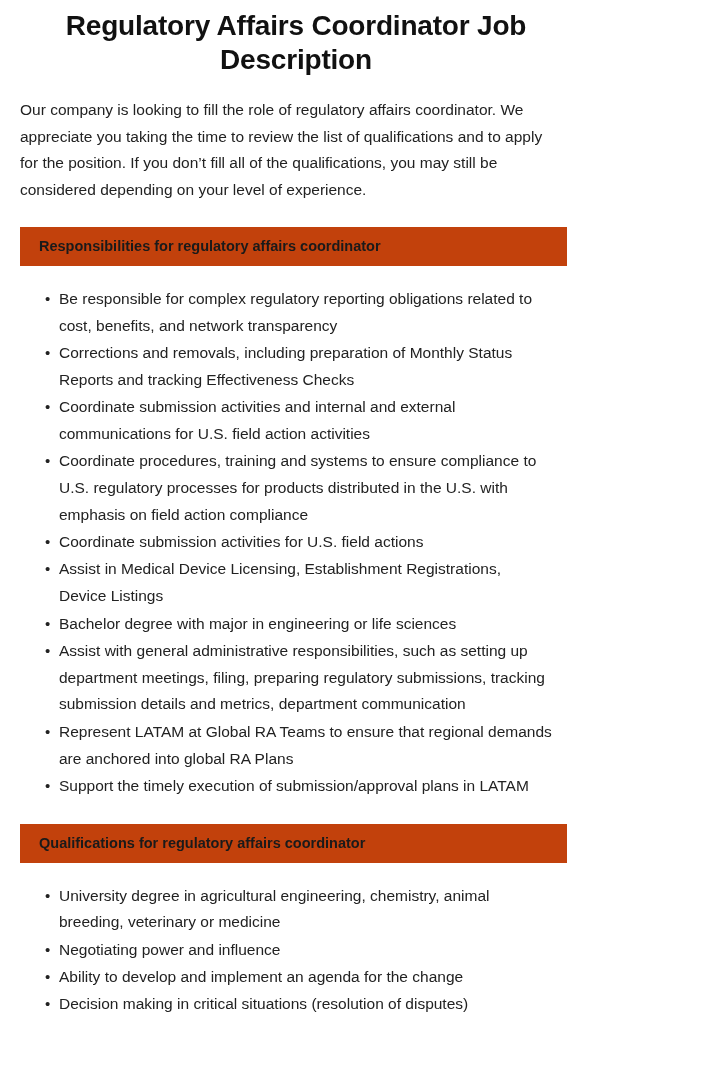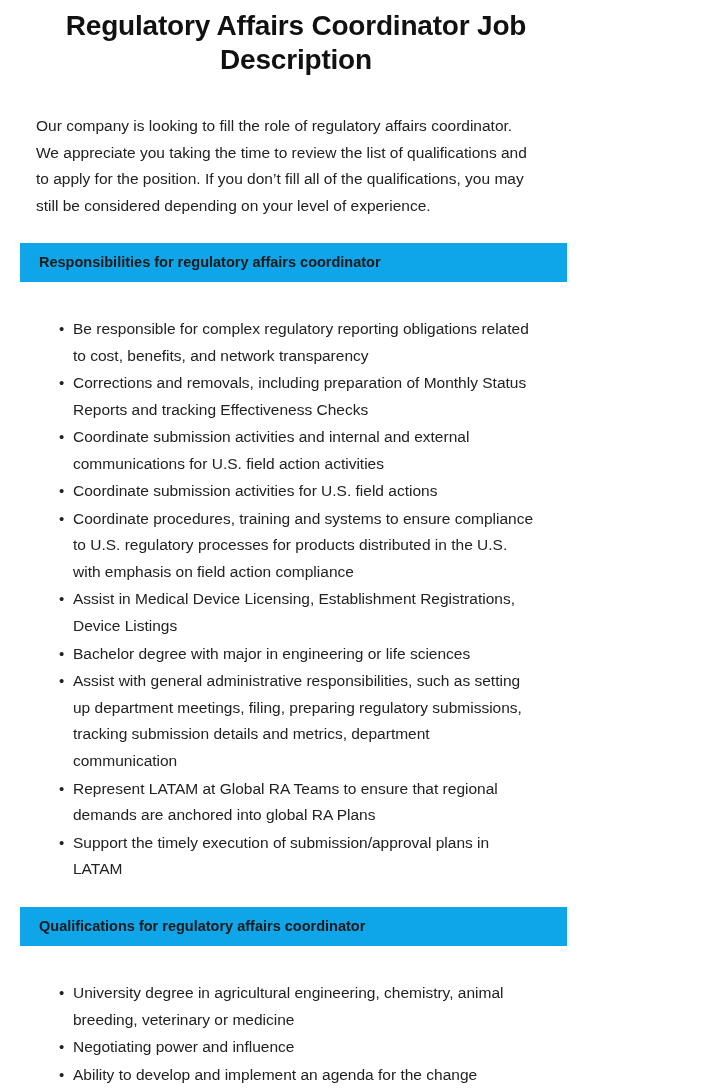--- a/index.html
+++ b/index.html
@@ -28,43 +28,43 @@
     text-align: center;
     color: #111111;
     margin: 0;
     padding: 9px 58px 0 58px;
     letter-spacing: -0.2px;
   }
   .intro {
     font-size: 15.5px;
     line-height: 26.5px;
     color: #222222;
-    margin: 16px;
+    margin: 0;
     padding: 20px 40px 0 20px;
     text-align: left;
   }
   .section {
     margin: 0;
   }
   .section-header {
-    background: #0ea5e9;
+    background: #c2410c;
     margin: 24px 25px 0 20px;
     padding: 10px 0 11px 19px;
     box-sizing: border-box;
   }
   .section-header-text {
     font-size: 14.5px;
     line-height: 18px;
     font-weight: 700;
     color: #1a1a1a;
     display: block;
   }
   ul.bullet-list {
     list-style: none;
-    margin: 14px;
+    margin: 0;
     padding: 20px 40px 0 45px;
   }
   ul.bullet-list li {
     position: relative;
     font-size: 15.5px;
     line-height: 26.8px;
     color: #222222;
     padding-left: 14px;
     margin: 0 0 0.5px 0;
   }
@@ -91,22 +91,22 @@
   <p class="intro">Our company is looking to fill the role of regulatory affairs coordinator. We appreciate you taking the time to review the list of qualifications and to apply for the position. If you don’t fill all of the qualifications, you may still be considered depending on your level of experience.</p>
 
   <div class="section">
     <div class="section-header">
       <span class="section-header-text">Responsibilities for regulatory affairs coordinator</span>
     </div>
     <ul class="bullet-list">
         <li>Be responsible for complex regulatory reporting obligations related to cost, benefits, and network transparency</li>
         <li>Corrections and removals, including preparation of Monthly Status Reports and tracking Effectiveness Checks</li>
         <li>Coordinate submission activities and internal and external communications for U.S. field action activities</li>
+        <li>Coordinate procedures, training and systems to ensure compliance to U.S. regulatory processes for products distributed in the U.S. with emphasis on field action compliance</li>
         <li>Coordinate submission activities for U.S. field actions</li>
-        <li>Coordinate procedures, training and systems to ensure compliance to U.S. regulatory processes for products distributed in the U.S. with emphasis on field action compliance</li>
         <li>Assist in Medical Device Licensing, Establishment Registrations, Device Listings</li>
         <li>Bachelor degree with major in engineering or life sciences</li>
         <li>Assist with general administrative responsibilities, such as setting up department meetings, filing, preparing regulatory submissions, tracking submission details and metrics, department communication</li>
         <li>Represent LATAM at Global RA Teams to ensure that regional demands are anchored into global RA Plans</li>
         <li>Support the timely execution of submission/approval plans in LATAM</li>
       </ul>
   </div>
 
   <div class="section">
     <div class="section-header">

